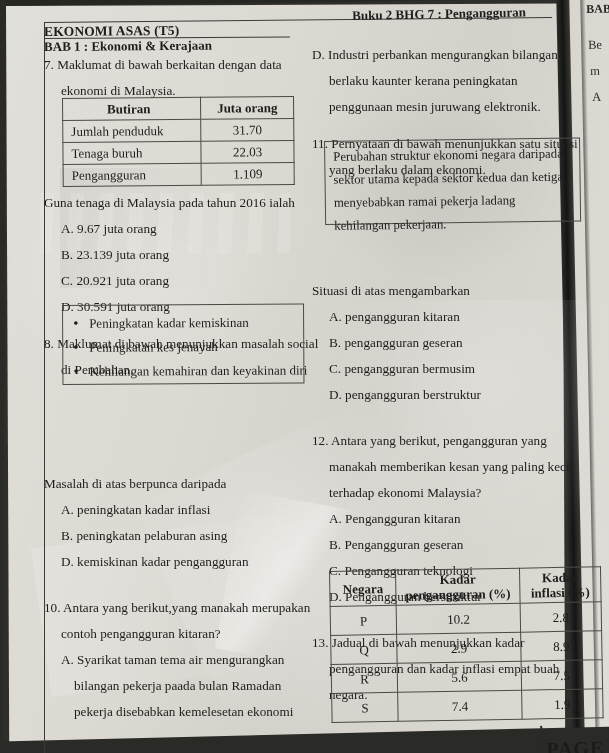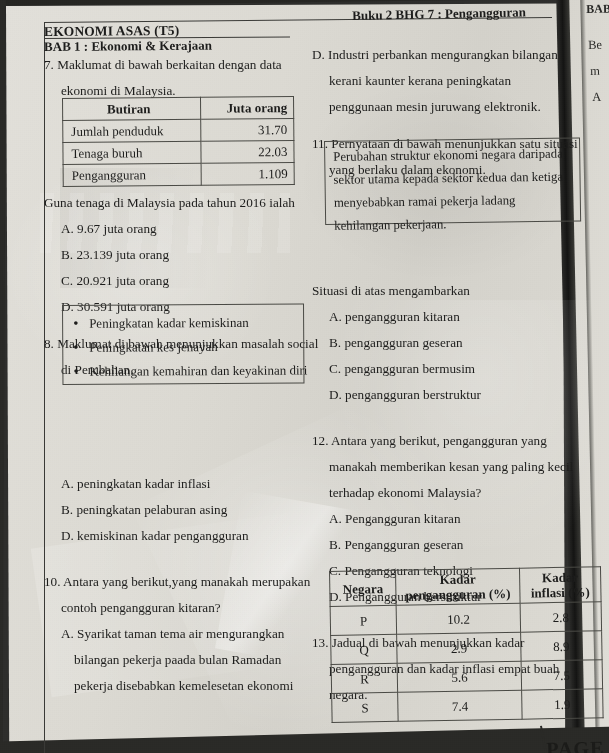--- a/index.html
+++ b/index.html
@@ -121,21 +121,21 @@
     border-collapse:collapse;font-size:13px;background:transparent;
   }
   table.tbl td, table.tbl th{
     border:1px solid #4a4a45;padding:2px 6px;font-weight:normal;
     text-align:center;
   }
   table.tbl th{font-weight:bold;}
 
   #tbl1{position:absolute;left:62px;top:98px;width:232px;
     transform:rotate(-0.5deg);transform-origin:left top;}
-  #tbl1 td,#tbl1 th{height:17px;line-height:17px;text-align:right;}
+  #tbl1 td,#tbl1 th{height:17px;line-height:17px;}
   #tbl1 .c1{width:132px;text-align:left;padding-left:8px;}
   #tbl1 th.c1{text-align:center;padding-left:0;}
   #tbl1 .c2{width:88px;}
 
   #tbl2{position:absolute;left:329px;top:571px;width:272px;
     transform:rotate(-1.0deg);transform-origin:left top;}
   #tbl2 td,#tbl2 th{height:24px;line-height:15px;}
   #tbl2 .n{width:58px;}
   #tbl2 .u{width:122px;}
   #tbl2 .i{width:80px;}
@@ -231,20 +231,21 @@
       <div class="gap"></div>
 
       <div class="q">
         <div class="ln">8. Maklumat di bawah menunjukkan masalah social</div>
         <div class="ln indent">di Perubahan.</div>
       </div>
 
       <div style="height:88px"></div>
 
       <div class="q">
+        <div class="ln">Masalah di atas berpunca daripada</div>
         <div class="ln indent">A. peningkatan kadar inflasi</div>
         <div class="ln indent">B. peningkatan pelaburan asing</div>
         <div class="ln indent">D. kemiskinan kadar pengangguran</div>
       </div>
 
       <div class="gapL"></div>
 
       <div class="q">
         <div class="ln">10. Antara yang berikut,yang manakah merupakan</div>
         <div class="ln indent">contoh pengangguran kitaran?</div>
@@ -283,21 +284,21 @@
         <li>Peningkatan kadar kemiskinan</li>
         <li>Peningkatan kes jenayah</li>
         <li>Kehilangan kemahiran dan keyakinan diri</li>
       </ul>
     </div>
 
     <div class="col colR">
 
       <div class="q">
         <div class="ln">D. Industri perbankan mengurangkan bilangan</div>
-        <div class="ln indent">kerani kaunter kerana peningkatan</div>
+        <div class="ln indent">berlaku kaunter kerana peningkatan</div>
         <div class="ln indent">penggunaan mesin juruwang elektronik.</div>
       </div>
 
       <div class="gap"></div>
 
       <div class="q">
         <div class="ln">11. Pernyataan di bawah menunjukkan satu situasi</div>
         <div class="ln indent">yang berlaku dalam ekonomi.</div>
       </div>
 

